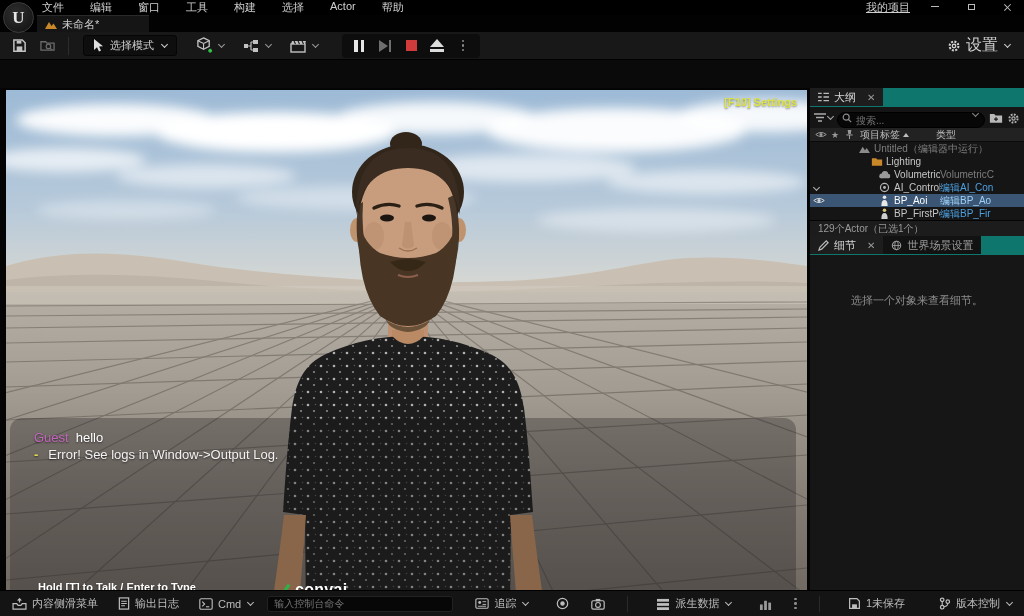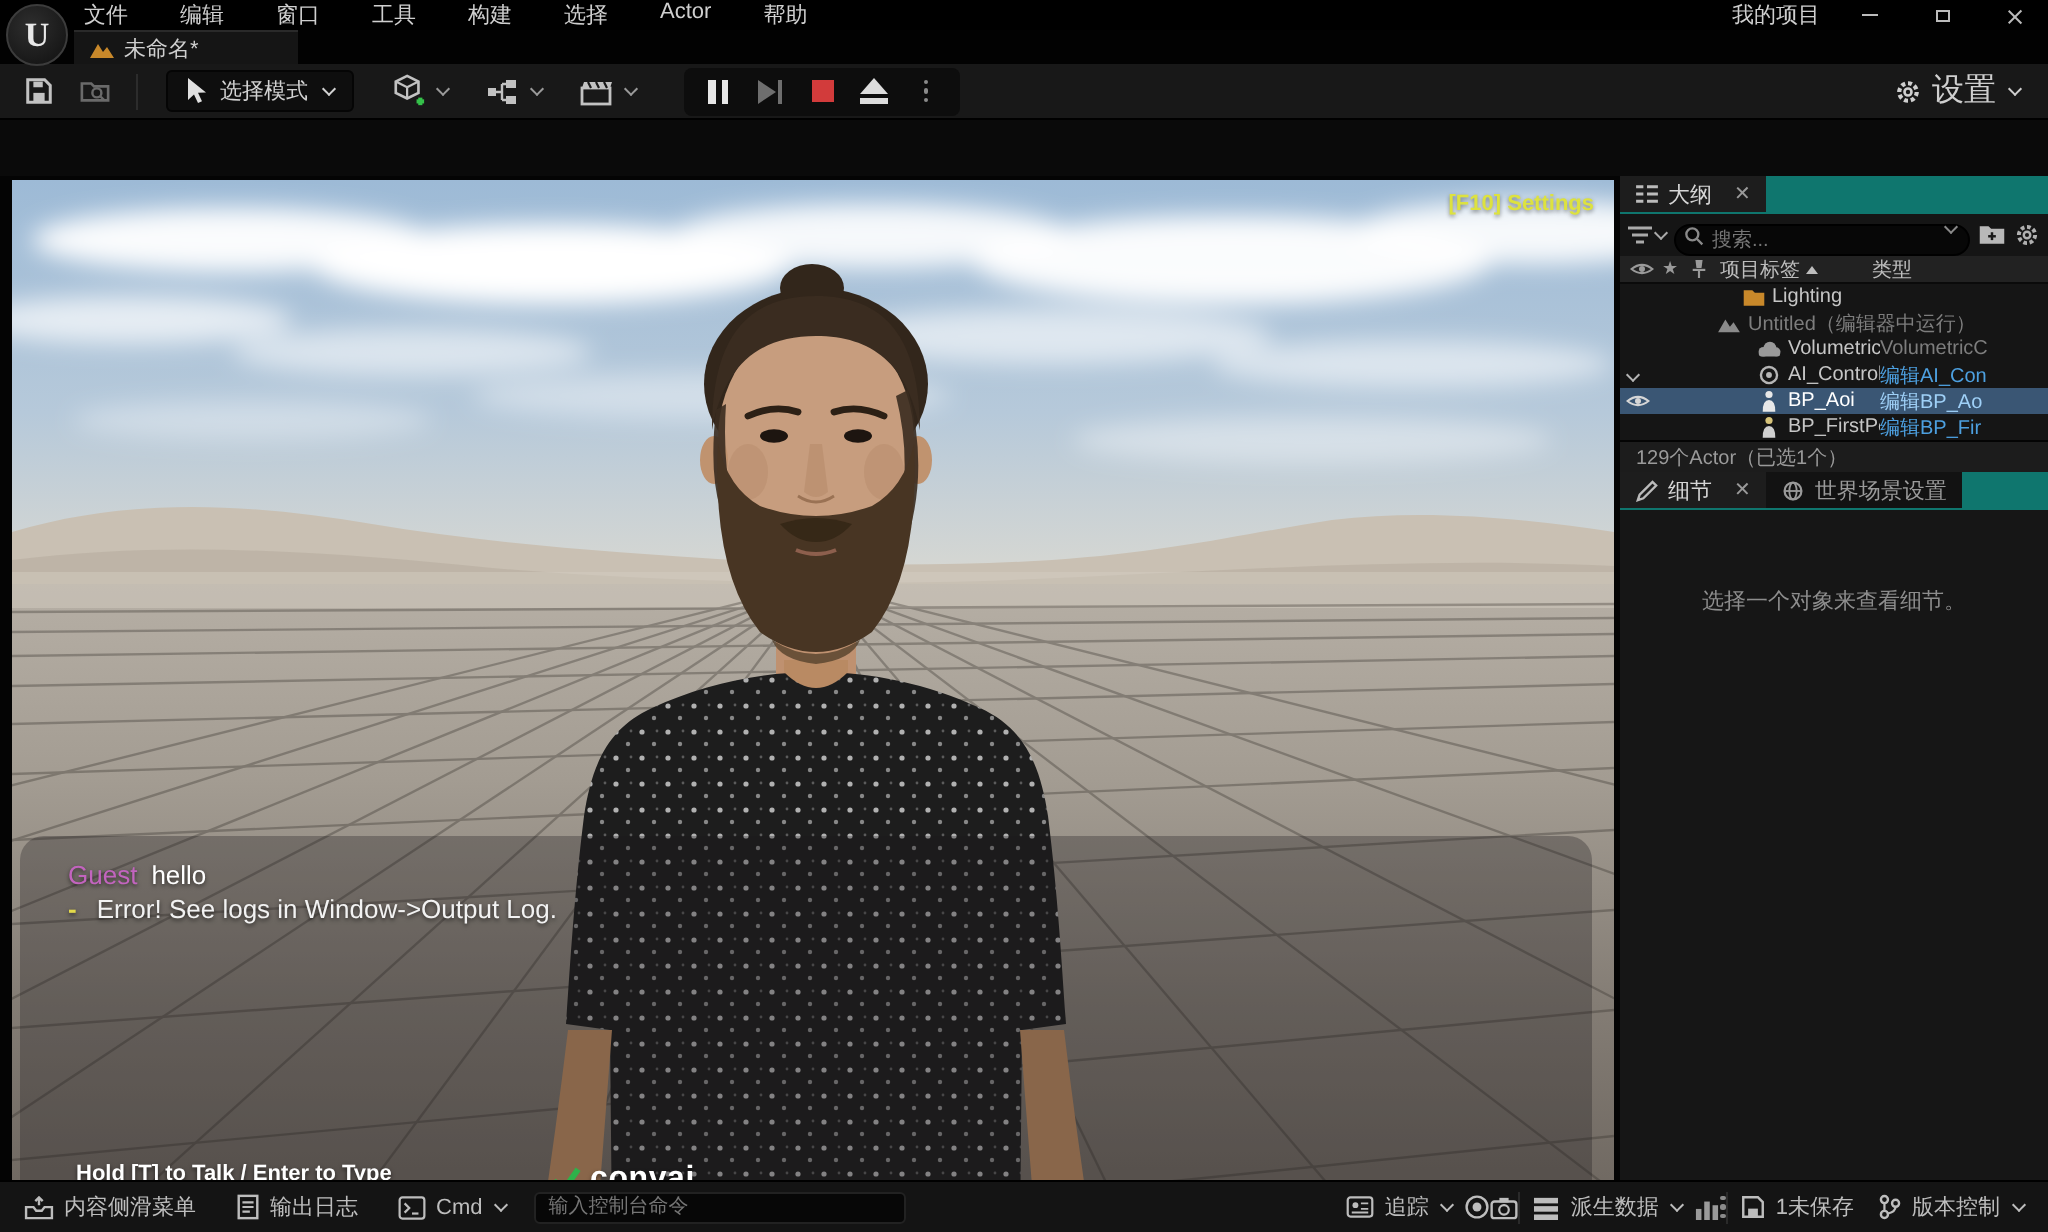--- a/index.html
+++ b/index.html
@@ -3,21 +3,21 @@
 <meta charset="utf-8">
 <style>
   html,body{margin:0;padding:0;background:#000;}
   *{box-sizing:border-box;font-family:"Liberation Sans","DejaVu Sans",sans-serif;}
   .app{position:relative;width:1024px;height:616px;background:#0a0a0a;overflow:hidden;color:#c8c8c8;}
 
   
   .menubar{position:absolute;left:0;top:0;width:1024px;height:15px;background:#000;display:flex;align-items:center;font-size:11px;color:#cfcfcf;}
   .menubar .items{display:flex;gap:26px;margin-left:42px;}
   .menubar .items span{cursor:default;}
-  .menu-right{margin-left:auto;display:flex;align-items:center;gap:14px;margin-right:6px;}
+  .menu-right{margin-left:auto;display:flex;align-items:flex-start;gap:14px;margin-right:6px;text-decoration:underline;}
   .winbtn{width:22px;height:13px;display:flex;align-items:center;justify-content:center;color:#bbb;}
   .wb-min{width:8px;height:1px;background:#bbb;}
   .wb-max{width:7px;height:6px;border:1px solid #bbb;}
   .wb-x{position:relative;width:8px;height:8px;}
   .wb-x:before,.wb-x:after{content:"";position:absolute;left:3.5px;top:0;width:1.2px;height:9px;background:#bbb;}
   .wb-x:before{transform:rotate(45deg);} .wb-x:after{transform:rotate(-45deg);}
   .uelogo{position:absolute;left:3px;top:2px;width:31px;height:31px;border-radius:50%;background:radial-gradient(circle at 40% 35%,#2e2e2e,#101010);border:1px solid #3c3c3c;display:flex;align-items:center;justify-content:center;z-index:5;}
   .uelogo span{font-family:"Liberation Serif","DejaVu Serif",serif;font-size:17px;color:#e8e8e8;font-weight:bold;}
 
   
@@ -86,21 +86,21 @@
   .orow.sel .ty{color:#9fd0f7;}
   .ofooter{height:16px;display:flex;align-items:center;background:#1c1c1c;border-top:1px solid #040404;font-size:10px;color:#9a9a9a;padding:0 8px;}
   .details{background:#161616;height:362px;}
   .details .empty{padding-top:38px;text-align:center;font-size:11px;color:#8d8d8d;}
 
   
   .statusbar{position:absolute;left:0;top:590px;width:1024px;height:26px;background:#141414;border-top:1px solid #000;display:flex;align-items:center;font-size:11px;color:#bdbdbd;padding:0 6px;gap:8px;}
   .sb-item{display:flex;align-items:center;gap:5px;padding:0 6px;height:20px;}
   .sb-sep{width:1px;height:16px;background:#2a2a2a;}
   .console-input{width:186px;height:16px;background:#070707;border:1px solid #222;border-radius:3px;color:#8a8a8a;font-size:10px;padding:0 6px;outline:none;}
-  .sb-right{margin-left:auto;display:flex;align-items:center;gap:0;}
+  .sb-right{margin-left:auto;display:flex;align-items:center;gap:22px;}
 
   .ic{display:inline-block;vertical-align:middle;}
 </style>
 </head>
 <body>
 
 <div class="app">
 
   <div class="uelogo">
       <span>U</span>
@@ -443,40 +443,40 @@
                 <line x1="5" y1="6.5" x2="5" y2="11" stroke="#9a9a9a" stroke-width="1.2"></line>
               </svg>
           </span>
           <span class="lab">
               <span>项目标签</span>
               <i class="sortup"></i>
             </span>
           <span class="typ">类型</span>
         </div>
 
+        <div class="orow muted">
+          <span class="gut"></span>
+          <span style="width:22px;"></span>
+          <span class="ric">
+              <svg class="ic" width="11" height="10" viewBox="0 0 12 11">
+                <polygon points="0,10 4,3 6.5,7 8.5,4.5 12,10" fill="#8a8a8a"></polygon>
+              </svg>
+            </span>
+          <span class="nm">Untitled（编辑器中运行）</span>
+        </div>
+
         <div class="orow">
           <span class="gut"></span>
           <span style="width:34px;"></span>
           <span class="ric">
               <svg class="ic" width="12" height="10" viewBox="0 0 14 11">
                 <path d="M1,1 H6 L7.5,2.5 H13 V10 H1 Z" fill="#c8882a"></path>
               </svg>
             </span>
           <span class="nm">Lighting</span>
-        </div>
-
-        <div class="orow muted">
-          <span class="gut"></span>
-          <span style="width:22px;"></span>
-          <span class="ric">
-              <svg class="ic" width="11" height="10" viewBox="0 0 12 11">
-                <polygon points="0,10 4,3 6.5,7 8.5,4.5 12,10" fill="#8a8a8a"></polygon>
-              </svg>
-            </span>
-          <span class="nm">Untitled（编辑器中运行）</span>
         </div>
 
         <div class="orow">
           <span class="gut"></span>
           <span style="width:42px;"></span>
           <span class="ric">
               <svg class="ic" width="13" height="9" viewBox="0 0 14 9">
                 <circle cx="4" cy="6" r="2.6" fill="#9a9a9a"></circle>
                 <circle cx="7.5" cy="4" r="3.4" fill="#9a9a9a"></circle>
                 <circle cx="10.8" cy="6" r="2.4" fill="#9a9a9a"></circle>

